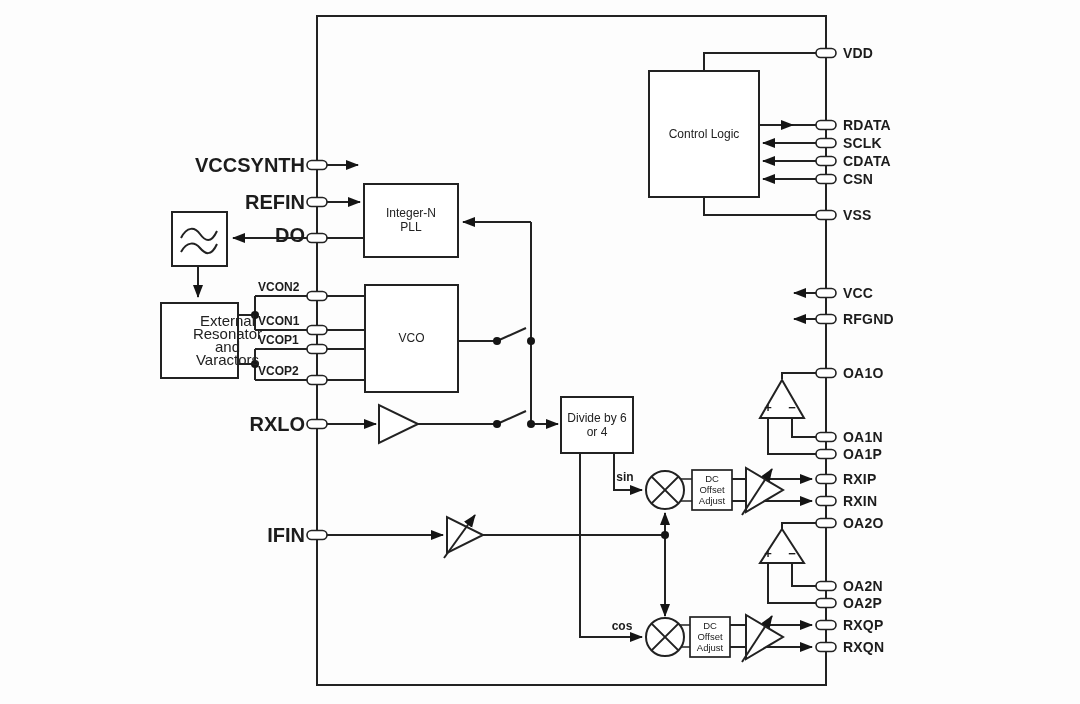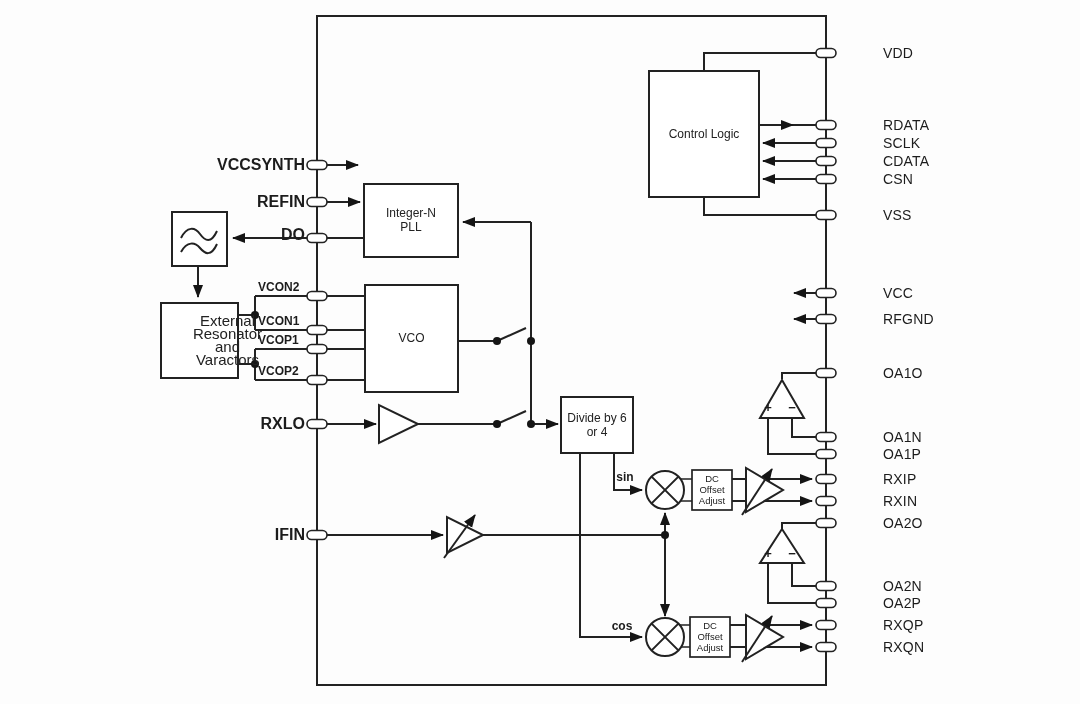--- a/index.html
+++ b/index.html
@@ -1,20 +1,20 @@
 <!DOCTYPE html>
 <html><head>
 <meta charset="utf-8">
 <style>
   html,body{margin:0;padding:0;background:#fdfdfd;}
   .stage{position:relative;width:1080px;height:704px;background:#fdfdfd;overflow:hidden;
          font-family:"Liberation Sans",sans-serif;}
   .lbl{position:absolute;color:#1c1c1c;white-space:pre-line;}
-  .pl{font-size:16px;font-weight:600;text-align:right;width:160px;line-height:18px;}
-  .pr{font-size:14px;font-weight:400;line-height:16px;letter-spacing:.2px;margin-left:40px;}
+  .pl{font-size:20px;font-weight:600;text-align:right;width:160px;line-height:18px;}
+  .pr{font-size:14px;font-weight:700;line-height:16px;letter-spacing:.2px;}
   .pv{font-size:12px;font-weight:600;line-height:15px;}
   .blk{text-align:center;font-weight:400;color:#222;}
   .b12{font-size:12px;line-height:14px;}
   .b11{font-size:15px;line-height:13px;margin-left:28px;}
   .b9{font-size:9.5px;line-height:11px;}
   .sc{font-size:12px;font-weight:600;text-align:center;}
   .op{font-size:13px;font-weight:600;width:12px;text-align:center;line-height:14px;}
   svg{position:absolute;left:0;top:0;}
   .w{stroke:#222;stroke-width:2;fill:none;}
   .bx{stroke:#222;stroke-width:2;fill:#fff;}

